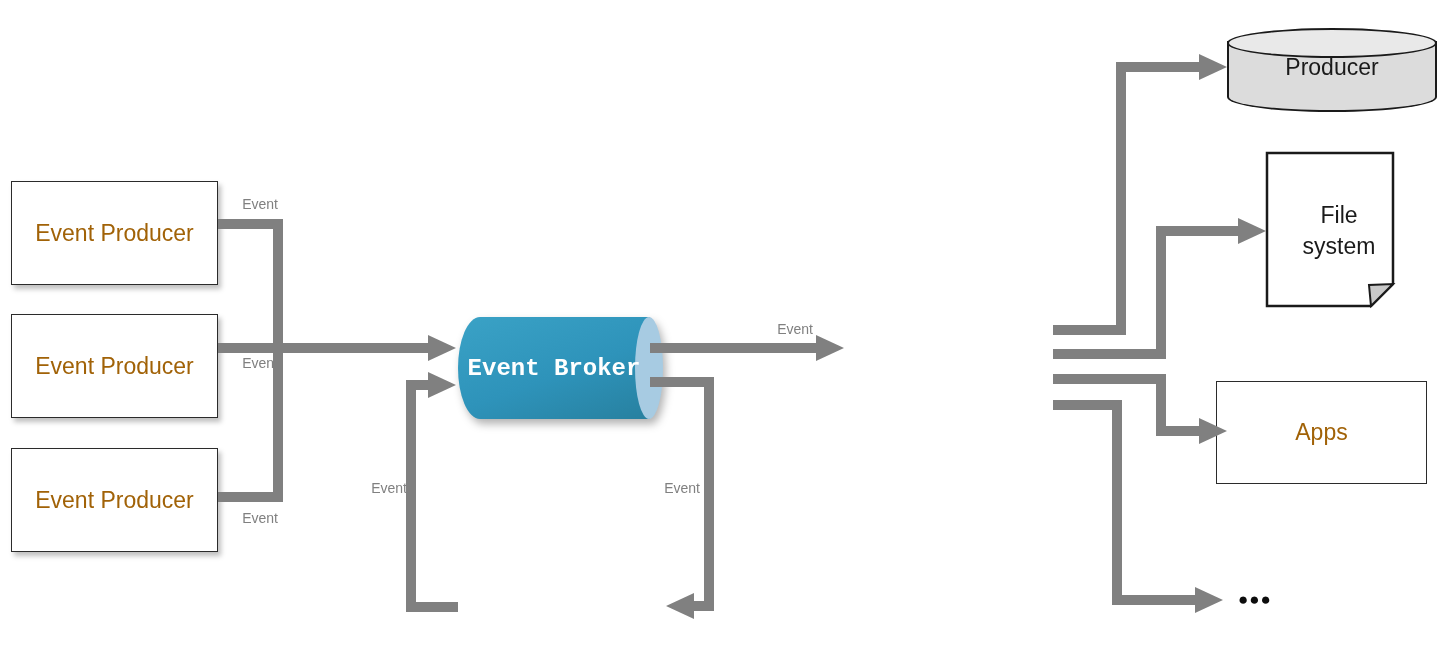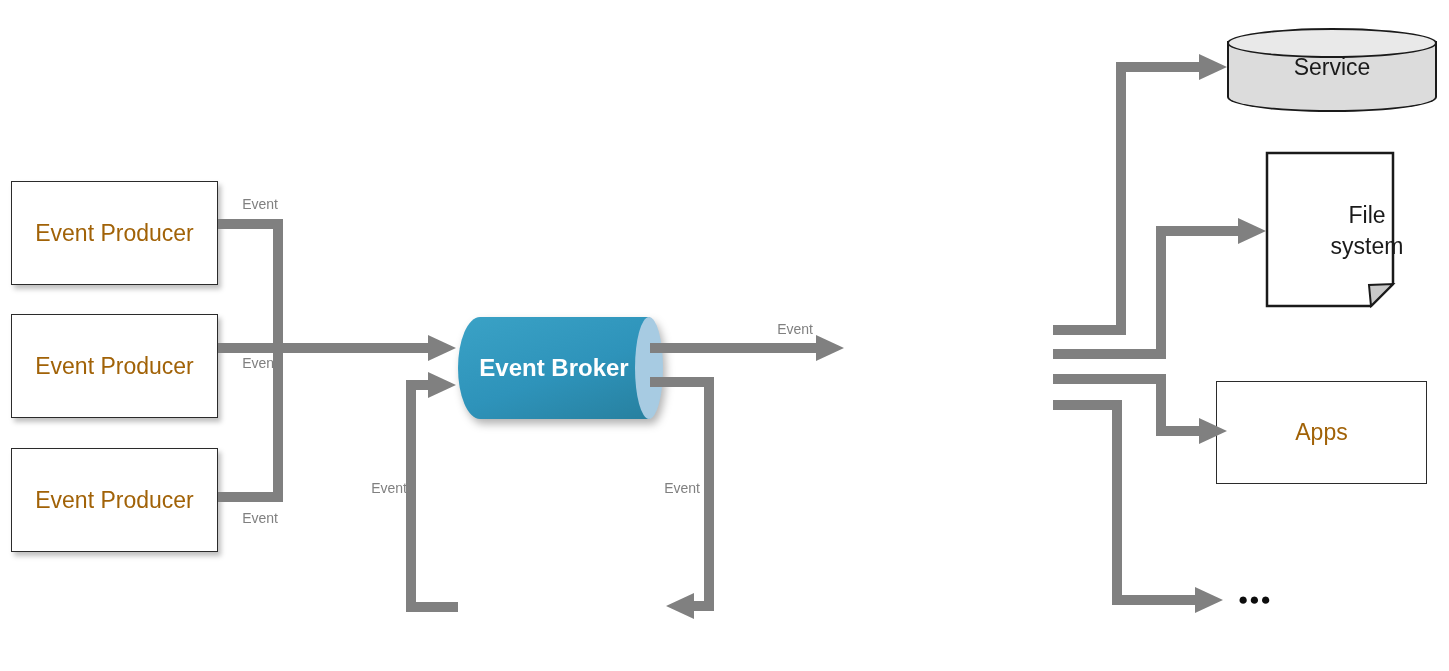--- a/index.html
+++ b/index.html
@@ -17,21 +17,21 @@
   .seg{position:absolute;background:#808080;z-index:5;}
   .ah{position:absolute;width:0;height:0;z-index:6;}
   .ah.right{border-top:13px solid transparent;border-bottom:13px solid transparent;border-left:28px solid #808080;}
   .ah.left{border-top:13px solid transparent;border-bottom:13px solid transparent;border-right:28px solid #808080;}
   .edge-label{
     position:absolute;width:60px;text-align:right;font-size:14px;color:#808080;z-index:7;
   }
   .pre{white-space:pre-line;}
   
   #broker{position:absolute;left:458px;top:317px;width:205px;height:102px;z-index:3;
-          filter:drop-shadow(3px 5px 4px rgba(0,0,0,0.30));}
+          filter:drop-shadow(3px 5px 4px rgba(0,0,0,0.30));font-family:Liberation Mono, monospace;}
   #broker .body{
     position:absolute;left:0;top:0;width:192px;height:102px;
     background:linear-gradient(160deg,#3aa2c6 0%,#2e93ba 55%,#27809f 100%);
     border-top-left-radius:22px 51px;border-bottom-left-radius:22px 51px;
   }
   #broker .cap{
     position:absolute;left:177px;top:0;width:28px;height:102px;border-radius:50%;
     background:#a7cbe2;
   }
   #broker .label{
@@ -56,21 +56,21 @@
   }
   #database .db-label{
     position:absolute;left:0;top:26px;width:210px;text-align:center;
     font-size:23px;color:#1a1a1a;
   }
   
   #file-doc{position:absolute;left:1265px;top:151px;z-index:3;}
   #file-label{
     position:absolute;left:1267px;top:153px;width:144px;height:155px;z-index:4;
     display:flex;align-items:center;justify-content:center;text-align:center;
-    font-size:23px;line-height:31px;color:#1a1a1a;padding-left:28px;
+    font-size:23px;line-height:31px;color:#1a1a1a;
   }
   
   #more-dots{
     position:absolute;left:1238px;top:586px;width:60px;height:28px;z-index:4;
     display:flex;align-items:center;font-size:17px;letter-spacing:1px;color:#0d0d0d;
   }
 </style>
 </head>
 <body>
 
@@ -130,21 +130,21 @@
   <div class="ah right" style="left:1199px;top:418px"></div>
 
   <div class="seg" style="left:1053px;top:400px;width:69px;height:10px"></div>
   <div class="seg" style="left:1112px;top:400px;width:10px;height:205px"></div>
   <div class="seg" style="left:1112px;top:595px;width:83px;height:10px"></div>
   <div class="ah right" style="left:1195px;top:587px"></div>
 
   <div id="database">
     <div class="db-body"></div>
     <div class="db-top"></div>
-    <div class="db-label">Service</div>
+    <div class="db-label">Producer</div>
   </div>
 
   <svg id="file-doc" width="132" height="159">
     <path d="M2,2 H128 V133 L106,155 H2 Z" fill="#ffffff" stroke="#1a1a1a" stroke-width="2.5"></path>
     <path d="M128,133 L106,155 L104,134 Z" fill="#c9c9c9" stroke="#1a1a1a" stroke-width="2"></path>
   </svg>
   <div id="file-label" class="pre">File
 system</div>
 
   <div class="box" style="left:1216px;top:381px;width:211px;height:103px">

